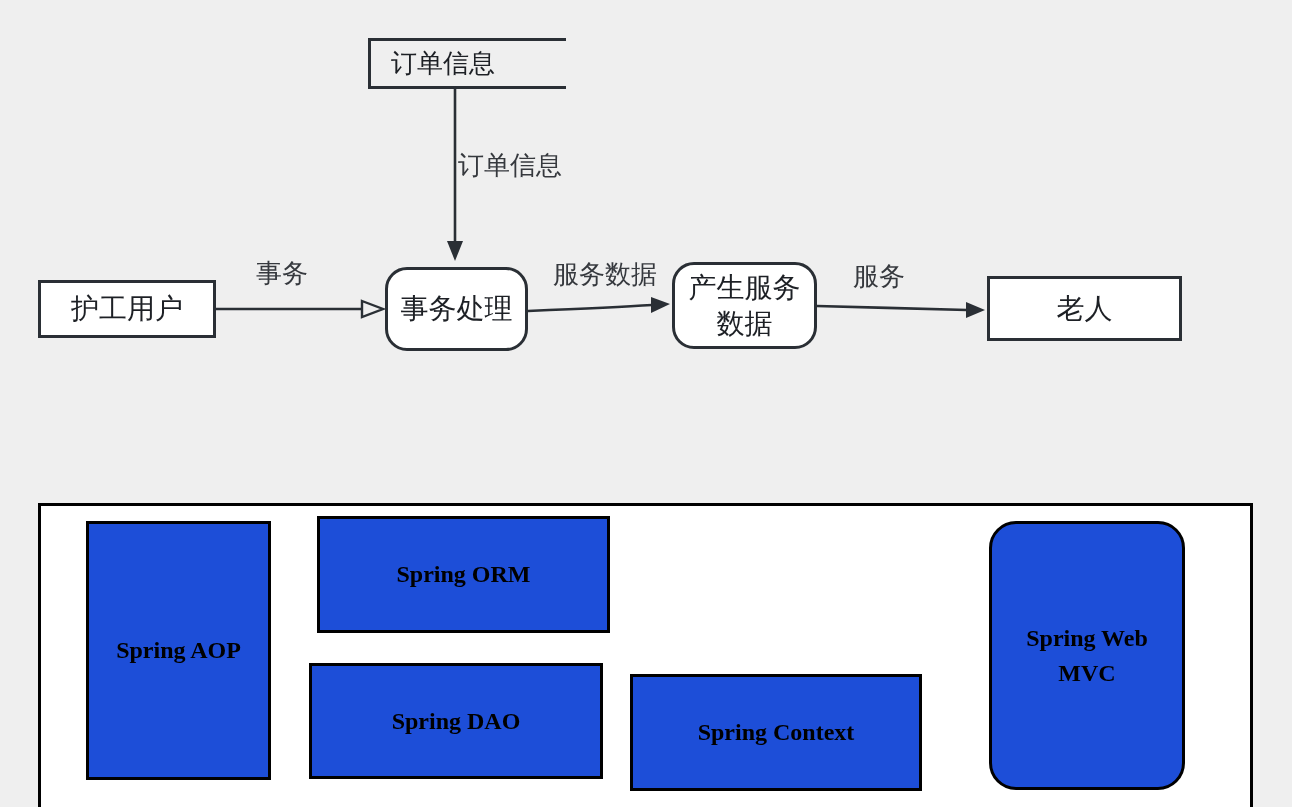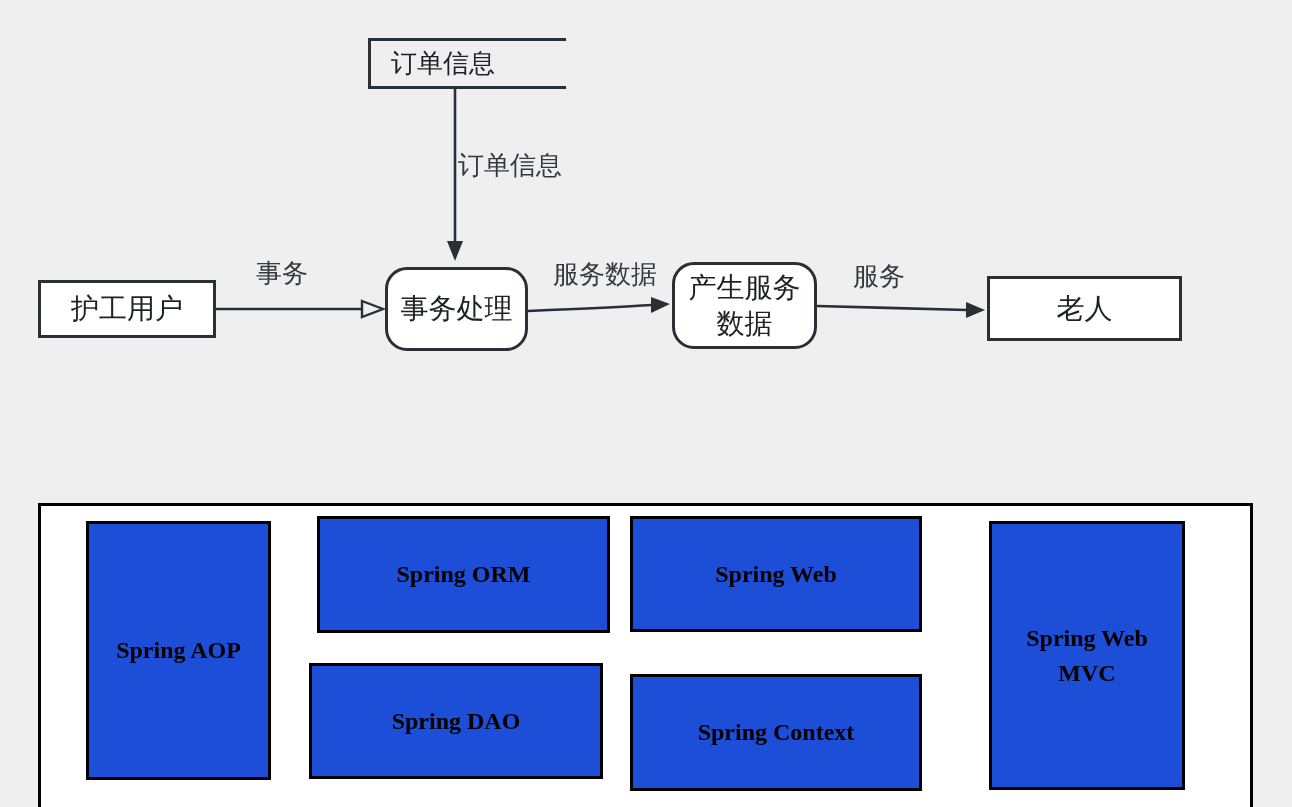--- a/index.html
+++ b/index.html
@@ -55,21 +55,21 @@
     border:3px solid #000000;background:#1d4ed8;
     display:flex;align-items:center;justify-content:center;text-align:center;
     font-family:"Liberation Serif","DejaVu Serif",serif;
     font-weight:bold;font-size:24px;color:#000000;line-height:1.45;
   }
   .mod-aop{left:45px;top:15px;width:185px;height:259px;}
   .mod-orm{left:276px;top:10px;width:293px;height:117px;}
   .mod-web{left:589px;top:10px;width:292px;height:116px;}
   .mod-dao{left:268px;top:157px;width:294px;height:116px;}
   .mod-context{left:589px;top:168px;width:292px;height:117px;}
-  .mod-webmvc{left:948px;top:15px;width:196px;height:269px;padding:0 22px;}
+  .mod-webmvc{left:948px;top:15px;width:196px;height:269px;padding:0 22px;border-radius:27px;}
 </style>
 </head>
 <body>
 
 <div class="stage">
 
   <div class="datastore">
     <span>订单信息</span>
   </div>
 
@@ -110,23 +110,20 @@
     <span>老人</span>
   </div>
 
   <div class="spring-container">
     <div class="spring-module mod-aop">
       <span>Spring AOP</span>
     </div>
     <div class="spring-module mod-orm">
       <span>Spring ORM</span>
     </div>
-    <div class="spring-module mod-web">
-      <span>Spring Web</span>
-    </div>
     <div class="spring-module mod-dao">
       <span>Spring DAO</span>
     </div>
     <div class="spring-module mod-context">
       <span>Spring Context</span>
     </div>
     <div class="spring-module mod-webmvc">
       <span>Spring Web MVC</span>
     </div>
   </div>

